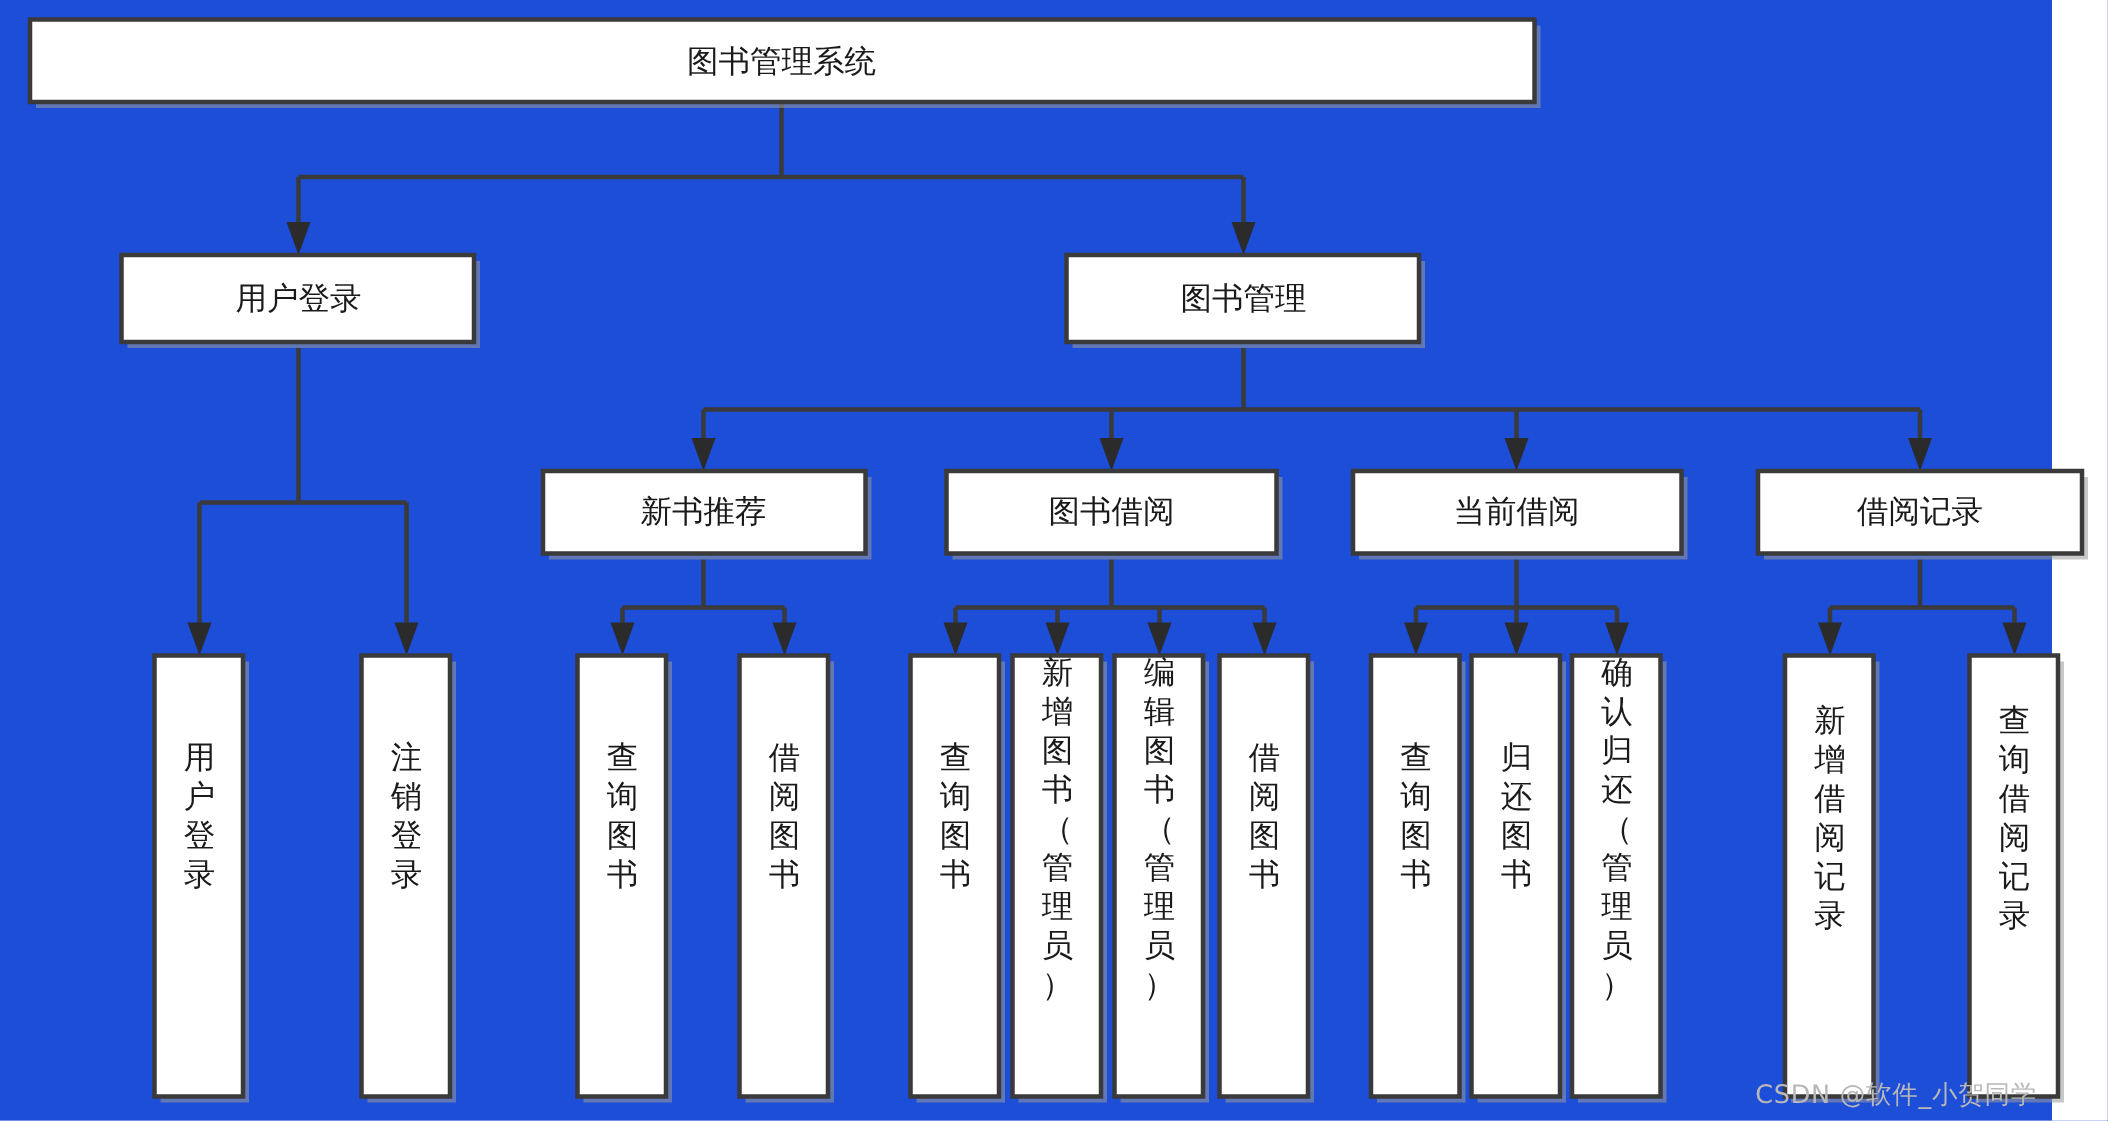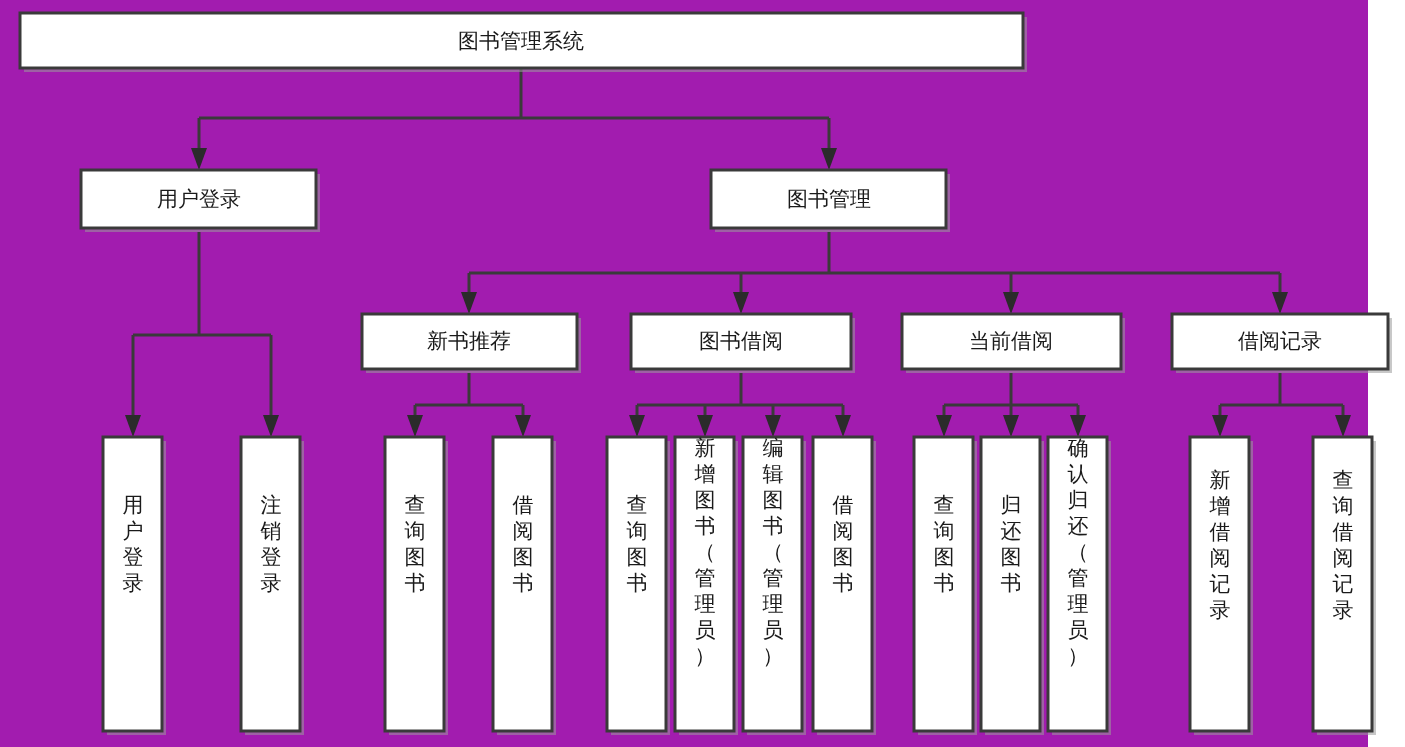--- a/index.html
+++ b/index.html
@@ -10,21 +10,21 @@
   body {
     width: 1405px;
     height: 747px;
     font-family: "DejaVu Sans", "Liberation Sans", sans-serif;
     overflow: hidden;
   }
   #diagram-root {
     position: relative;
     width: 1368px;
     height: 747px;
-    background: #a21caf;
+    background: #1d4ed8;
   }
   svg#flow {
     position: absolute;
     left: 0;
     top: 0;
     width: 1405px;
     height: 747px;
     display: block;
   }
   .node-rect {
@@ -254,13 +254,14 @@
     </g>
 
     <g>
       <rect class="node-shadow" x="1317" y="441" width="59" height="294"></rect>
       <rect class="node-rect" x="1313" y="437" width="59" height="294"></rect>
       <text class="node-label-vert vtext" x="1343" y="487"><tspan x="1343" y="487">查</tspan><tspan x="1343" y="513">询</tspan><tspan x="1343" y="539">借</tspan><tspan x="1343" y="565">阅</tspan><tspan x="1343" y="591">记</tspan><tspan x="1343" y="617">录</tspan></text>
     </g>
 
   </svg>
 
+  <div class="watermark">CSDN @软件_小贺同学</div>
 </div>
 
 </body></html>

